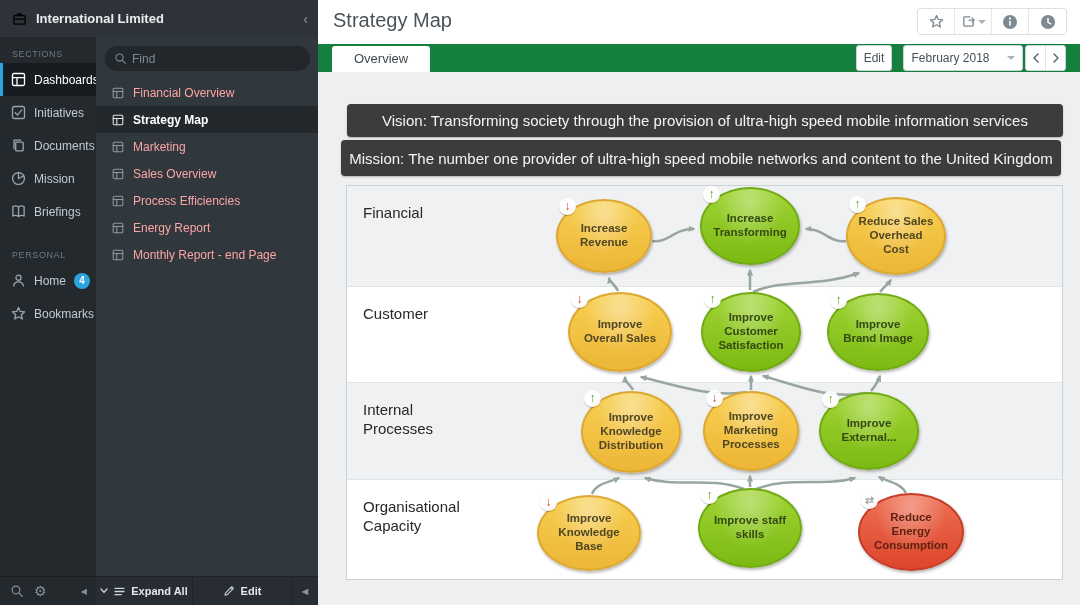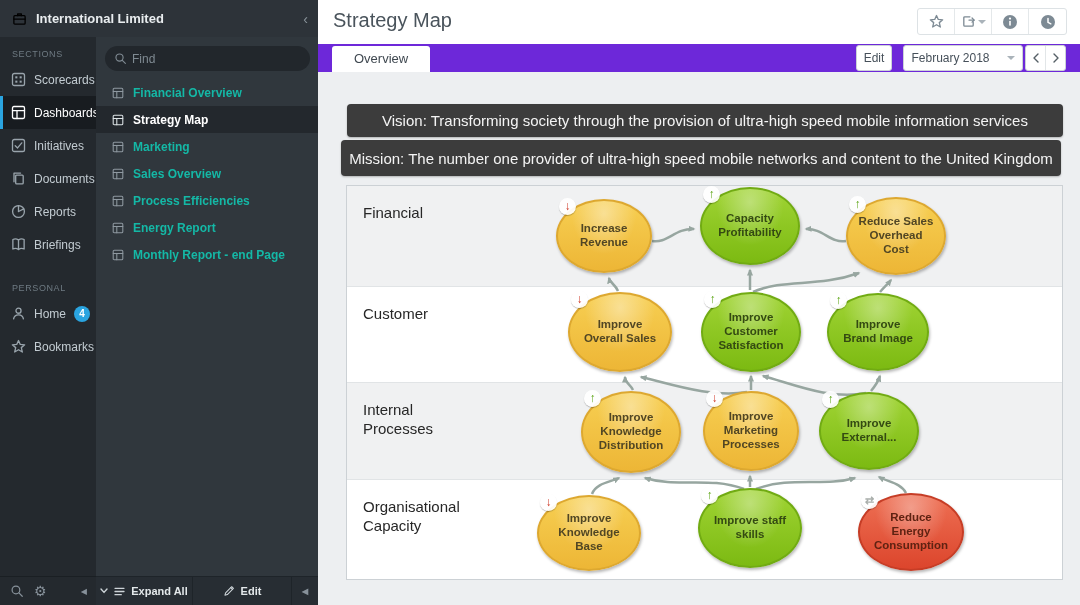--- a/index.html
+++ b/index.html
@@ -19,21 +19,21 @@
   .rail-item.active { background:#181c20; color:#ffffff; }
   .rail-item.active svg { color:#ffffff; }
   .rail-item.active::before { content:""; position:absolute; left:0; top:0; bottom:0; width:3px; background:#2aa4e0; }
   .badge { background:#2aa4e0; color:#fff; font-size:10px; font-weight:bold; min-width:16px; height:16px; border-radius:8px; display:flex; align-items:center; justify-content:center; padding:0 4px; }
 
   .panel2 { position:absolute; left:96px; top:37px; width:222px; height:539px; background:#30373d; }
   .findwrap { position:relative; margin:9px 8px 8px 9px; }
   .findwrap svg { position:absolute; left:9px; top:6px; color:#7f8a92; }
   .find-input { width:100%; height:25px; background:#22272c; border:none; border-radius:13px; color:#cfd6da; font-size:12px; padding:0 10px 0 27px; outline:none; }
   .find-input::placeholder { color:#7f8a92; }
-  .p-item { display:flex; align-items:center; gap:9px; height:27px; padding-left:16px; color:#14b8a6; font-size:12px; cursor:pointer;font-weight:bold; }
+  .p-item { display:flex; align-items:center; gap:9px; height:27px; padding-left:16px; color:#fca5a5; font-size:12px; cursor:pointer; }
   .p-item svg { color:#8f99a1; flex:0 0 auto; }
   .p-item.active { background:#23282d; color:#ffffff; font-weight:bold; }
   .p-item.active svg { color:#dfe5e8; }
 
   .rail-footer { position:absolute; left:0; bottom:0; width:96px; height:29px; background:#24292e; border-top:1px solid #1a1f23; display:flex; align-items:center; color:#87919a; }
   .rail-footer .fico { margin-left:10px; cursor:pointer; display:flex; }
   .rail-footer .tri { margin-left:auto; margin-right:9px; font-size:8px; cursor:pointer; }
   .panel-footer { position:absolute; left:96px; bottom:0; width:222px; height:29px; background:#272d33; border-top:1px solid #1e2429; display:flex; color:#e3e8ea; }
   .pf-cell { display:flex; align-items:center; justify-content:center; gap:6px; font-size:11px; font-weight:bold; border-right:1px solid #1e2429; cursor:pointer; }
   .pf-cell.c1 { width:97px; } .pf-cell.c2 { width:99px; }
@@ -42,21 +42,21 @@
 
   
   .main { position:absolute; left:318px; top:0; width:762px; height:605px; }
   .main-header { position:relative; height:44px; background:#ffffff; }
   .page-title { position:absolute; left:15px; top:9px; font-size:20px; color:#4a545c; }
   .icon-group { position:absolute; right:13px; top:8px; height:27px; border:1px solid #dde2e5; border-radius:3px; background:#fff; display:flex; align-items:stretch; }
   .ig-cell { width:37px; display:flex; align-items:center; justify-content:center; color:#7d8a94; border-right:1px solid #e4e8ea; cursor:pointer; gap:2px; }
   .ig-cell:last-child { border-right:none; }
   .caret-down { width:0; height:0; border-left:4px solid transparent; border-right:4px solid transparent; border-top:4px solid #aab3ba; }
 
-  .tabstrip { position:relative; height:28px; background:#6d28d9;text-align:right; }
+  .tabstrip { position:relative; height:28px; background:#15803d;text-align:right; }
   .tab { position:absolute; left:14px; top:2px; height:26px; background:#ffffff; border-radius:3px 3px 0 0; padding:0 22px; font-size:13px; color:#3f4850; line-height:26px; cursor:pointer; }
   .btn { position:absolute; top:1px; height:26px; background:#fff; border:1px solid #ccd3d7; border-radius:3px; font-size:12px; color:#46505a; display:flex; align-items:center; justify-content:center; cursor:pointer; }
   .btn-edit { right:188px; width:36px; }
   .btn-period { right:57px; width:120px; gap:17px; }
   .pager { position:absolute; right:14px; top:1px; width:41px; height:26px; background:#fff; border:1px solid #ccd3d7; border-radius:3px; display:flex; }
   .pager .pg { flex:1; display:flex; align-items:center; justify-content:center; color:#555f66; cursor:pointer; }
   .pager .pg:first-child { border-right:1px solid #e2e6e8; }
 
   .content { position:absolute; left:0; top:72px; width:762px; height:533px; background:#edeff1; }
   .banner { position:absolute; background:#3c3c3c; border-radius:4px; color:#f4f4f4; font-size:15px; display:flex; align-items:center; justify-content:center; text-align:center; box-shadow:0 1px 2px rgba(0,0,0,.25); }
@@ -93,30 +93,20 @@
           <path d="M6 5 V3.2 h4 V5"></path>
           <path d="M2 8.6 H14"></path>
         </svg>
       <span class="bname">International Limited</span>
       <span class="collapse-ch">‹</span>
     </div>
 
     <div class="rail">
       <div class="slabel">SECTIONS</div>
 
-      <div class="rail-item">
-        <svg class="ic" width="15" height="15" viewBox="0 0 16 16">
-            <rect x="1.6" y="1.6" width="12.8" height="12.8" rx="2"></rect>
-            <rect x="4.6" y="4.6" width="2.2" height="2.2" fill="currentColor" stroke="none"></rect>
-            <rect x="9.2" y="4.6" width="2.2" height="2.2" fill="currentColor" stroke="none"></rect>
-            <rect x="4.6" y="9.2" width="2.2" height="2.2" fill="currentColor" stroke="none"></rect>
-            <rect x="9.2" y="9.2" width="2.2" height="2.2" fill="currentColor" stroke="none"></rect>
-          </svg>
-        <span>Scorecards</span>
-      </div>
 
       <div class="rail-item active">
         <svg class="ic" width="15" height="15" viewBox="0 0 16 16">
             <rect x="1.6" y="1.6" width="12.8" height="12.8" rx="1.5"></rect>
             <path d="M1.6 6 H14.4"></path>
             <path d="M6.4 6 V14.4"></path>
           </svg>
         <span>Dashboards</span>
       </div>
 
@@ -135,21 +125,21 @@
           </svg>
         <span>Documents</span>
       </div>
 
       <div class="rail-item">
         <svg class="ic" width="15" height="15" viewBox="0 0 16 16">
             <circle cx="8" cy="8" r="6.3"></circle>
             <path d="M8 8 V1.7"></path>
             <path d="M8 8 L13.6 5.2"></path>
           </svg>
-        <span>Reports</span>
+        <span>Mission</span>
       </div>
 
       <div class="rail-item">
         <svg class="ic" width="15" height="15" viewBox="0 0 16 16">
             <path d="M8 3.2 C6.2 1.9 3.6 1.9 2 2.7 V12.8 C3.6 12 6.2 12 8 13.3 C9.8 12 12.4 12 14 12.8 V2.7 C12.4 1.9 9.8 1.9 8 3.2 Z"></path>
             <path d="M8 3.2 V13.3"></path>
           </svg>
         <span>Briefings</span>
       </div>
 
@@ -370,21 +360,21 @@
             <path d="M559,307 C554,297 541,296 532,291"></path>
           </g>
         </svg>
 
         <div class="node yellow" style="left:209px;top:13px;width:96px;height:74px;">
           <span class="tbadge down">↓</span>
           <span>Increase Revenue</span>
         </div>
         <div class="node green" style="left:353px;top:1px;width:100px;height:78px;">
           <span class="tbadge up">↑</span>
-          <span>Capacity Profitability</span>
+          <span>Increase Transforming</span>
         </div>
         <div class="node yellow" style="left:499px;top:11px;width:100px;height:78px;">
           <span class="tbadge up">↑</span>
           <span>Reduce Sales Overhead Cost</span>
         </div>
         <div class="node yellow" style="left:221px;top:106px;width:104px;height:80px;">
           <span class="tbadge down">↓</span>
           <span>Improve Overall Sales</span>
         </div>
         <div class="node green" style="left:354px;top:106px;width:100px;height:80px;">

